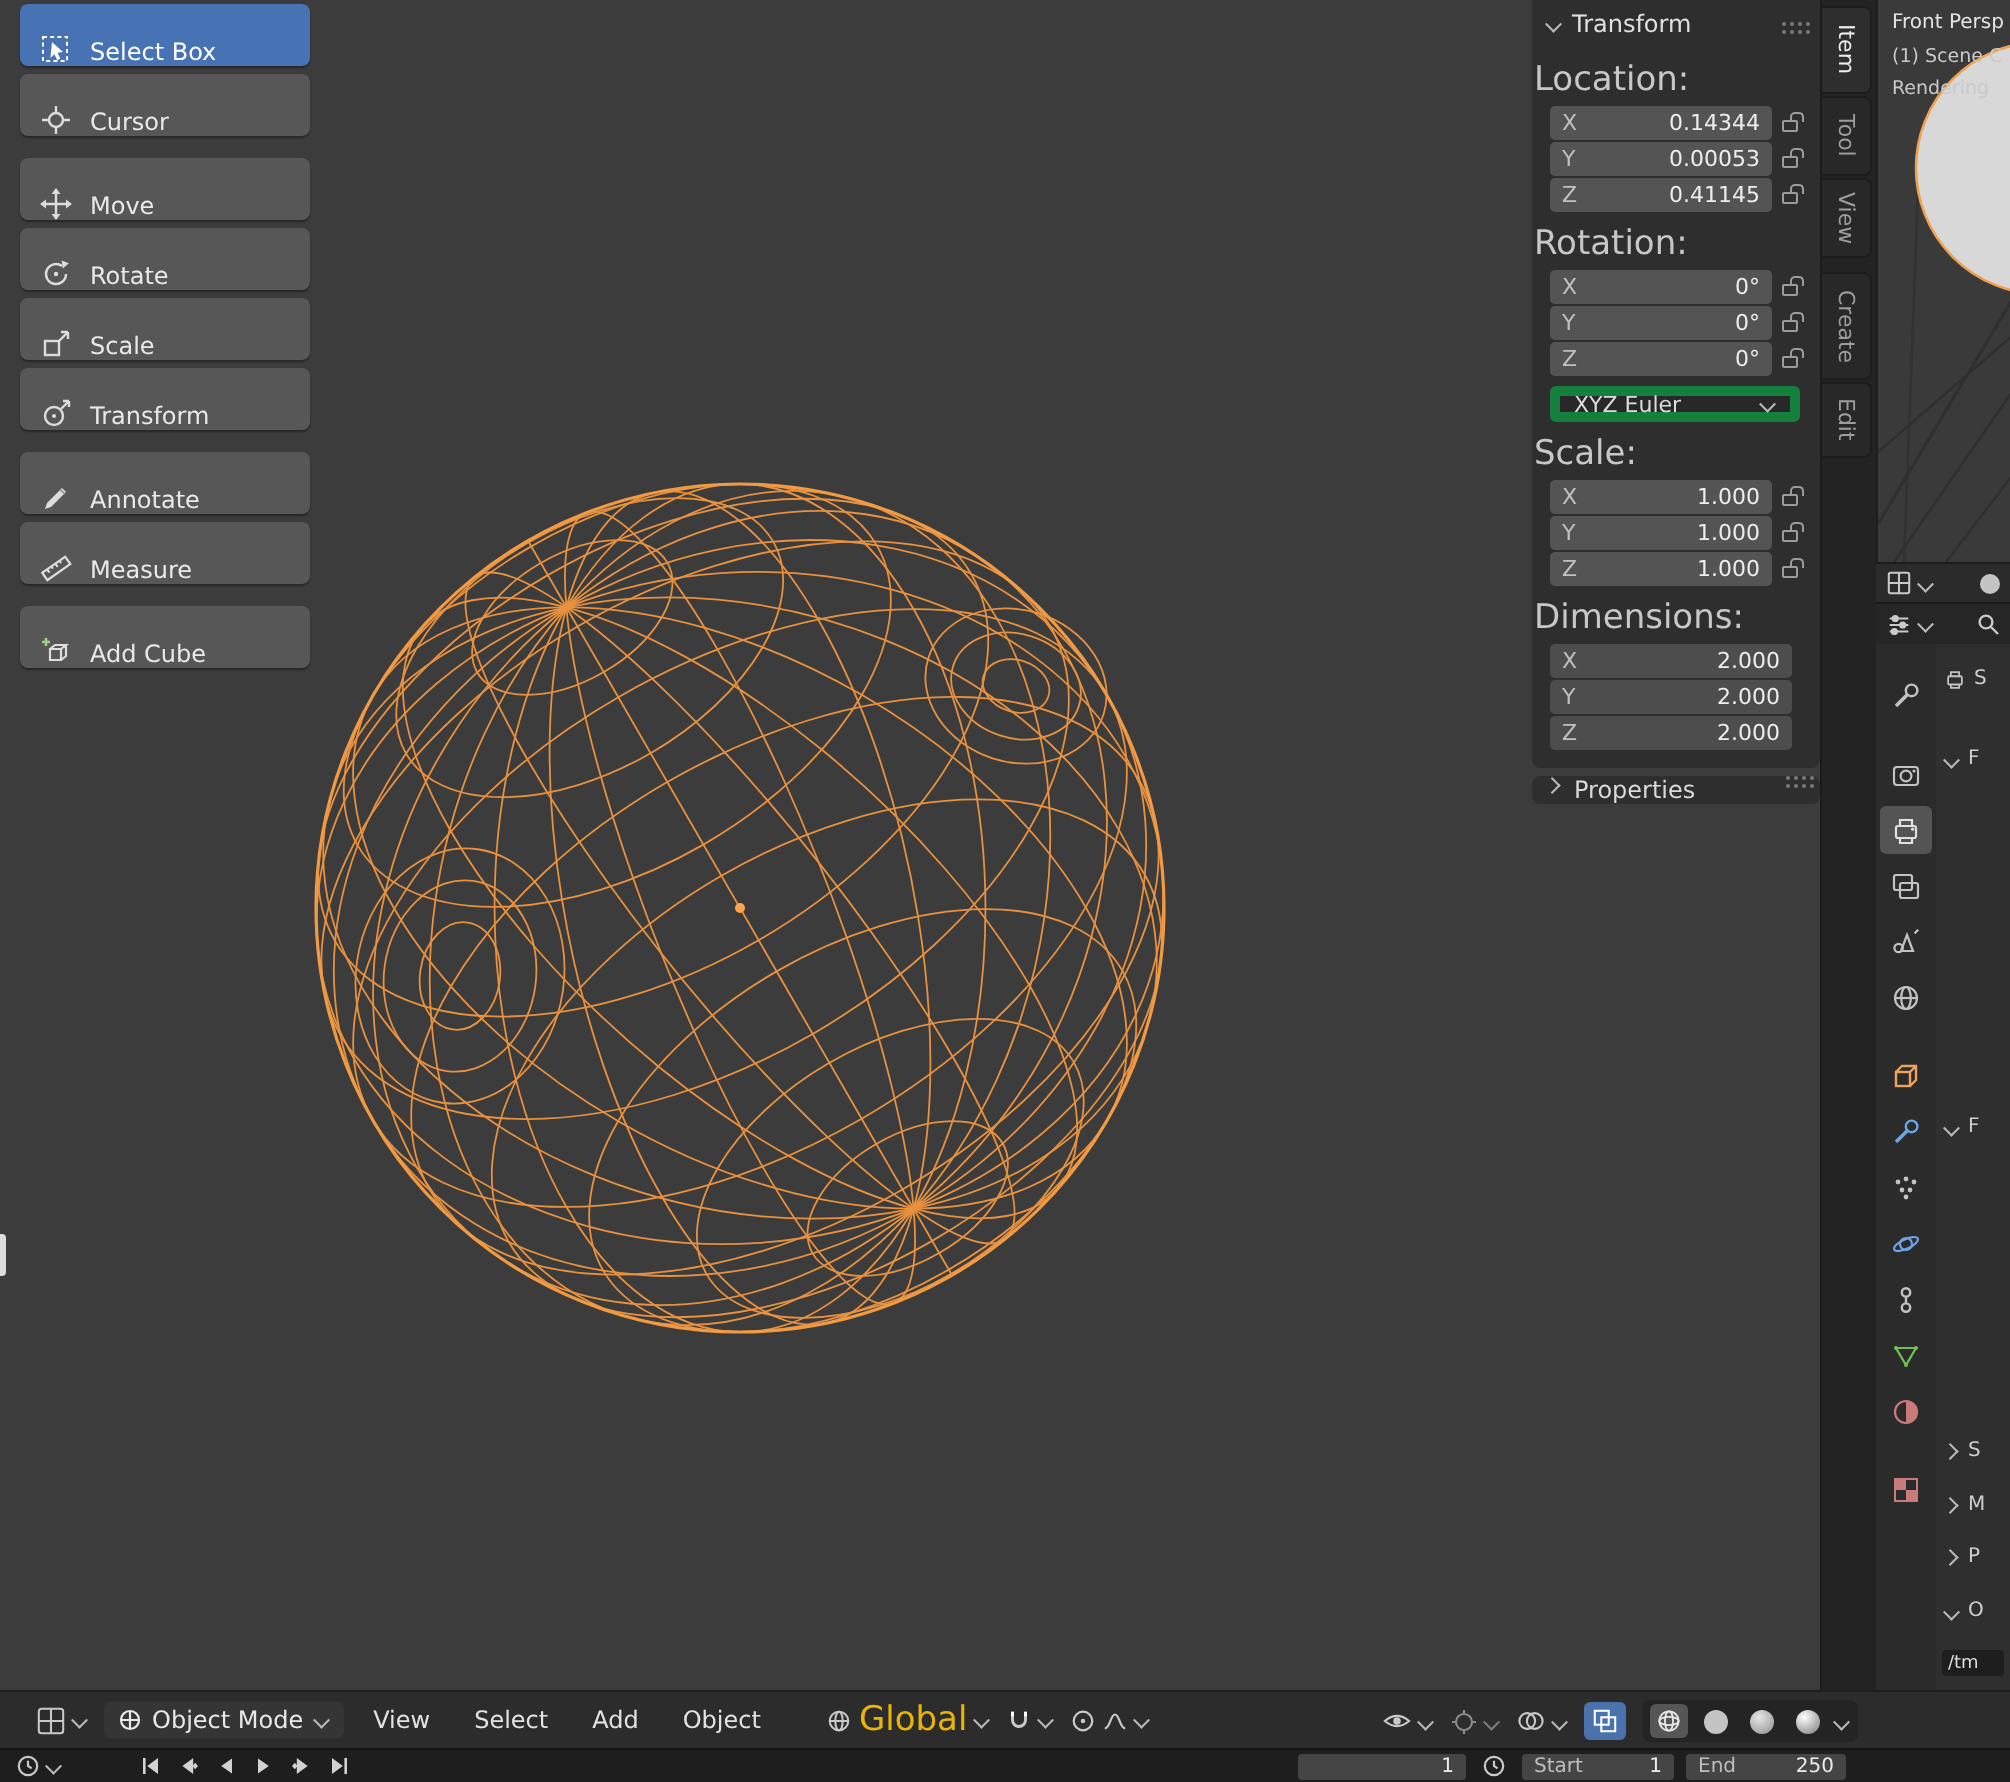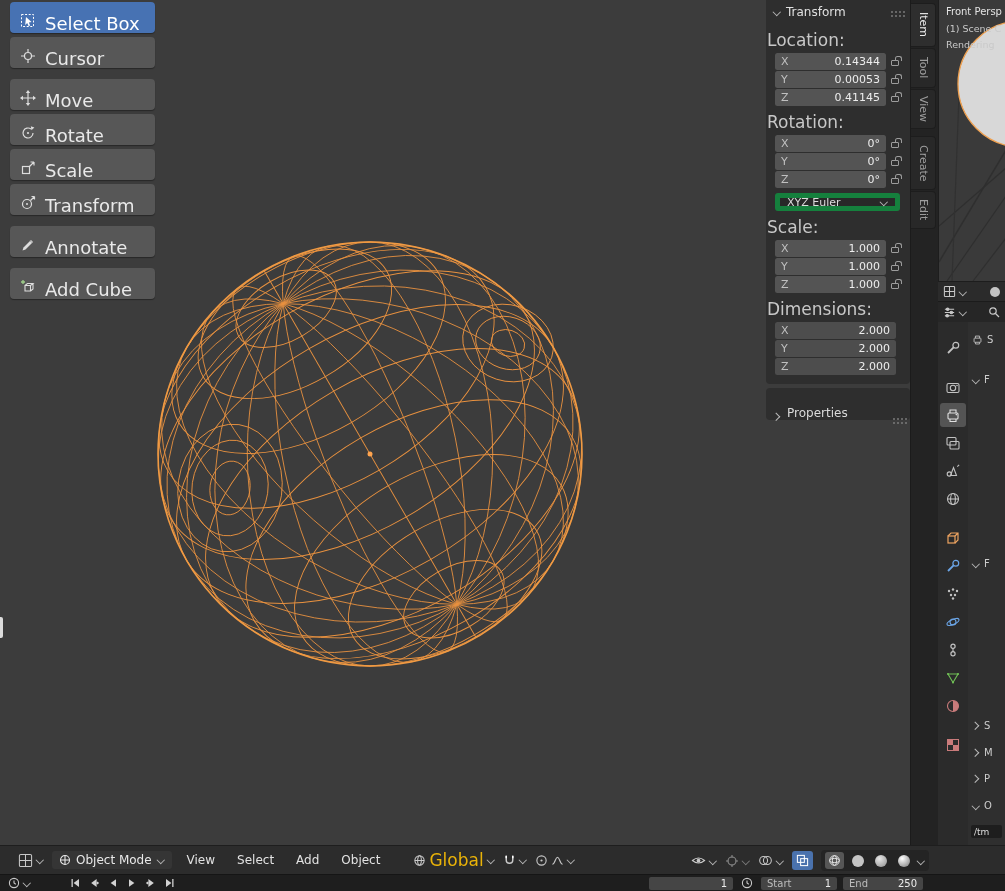--- a/index.html
+++ b/index.html
@@ -2,21 +2,21 @@
 <html><head>
 <meta charset="utf-8">
 <style>
 *{margin:0;padding:0;box-sizing:border-box}
 body{background:#1b1b1b;font-family:"DejaVu Sans","Liberation Sans",sans-serif}
 .app{position:relative;width:1005px;height:891px;background:#3c3c3c;overflow:hidden;color:#ddd}
 .abs{position:absolute}
 svg{display:block}
 
 .toolbar{position:absolute;left:10px;top:2px;width:145px;display:flex;flex-direction:column;gap:4px;z-index:5}
-.tool-btn{height:31px;background:#575757;border-radius:4px;display:flex;align-items:flex-start;gap:9px;padding:11px 9px;font-size:18px;color:#e9e9e9;box-shadow:0 1px 1px rgba(0,0,0,.35);cursor:default}
+.tool-btn{height:31px;background:#575757;border-radius:4px;display:flex;align-items:flex-end;gap:9px;padding:0 9px;font-size:12px;color:#e9e9e9;box-shadow:0 1px 1px rgba(0,0,0,.35);cursor:default}
 .tool-btn.active{background:#4772b3;color:#fff}
 .mt8{margin-top:7px}
 .ticon{width:17px;flex:0 0 17px;display:flex;justify-content:center}
 
 .chev{width:8px;height:8px;display:inline-block;position:relative;flex:0 0 8px}
 .chev::before{content:"";position:absolute;left:1px;top:1px;width:4.5px;height:4.5px;border-right:1.4px solid #b9b9b9;border-bottom:1.4px solid #b9b9b9;transform:rotate(45deg)}
 .chev.right::before{transform:rotate(-45deg);left:0;top:1.5px}
 .chev.dim::before{border-color:#7c7c7c}
 .dots{width:2px;height:2px;border-radius:50%;background:#7a7a7a;box-shadow:4px 0 0 #7a7a7a,8px 0 0 #7a7a7a,12px 0 0 #7a7a7a,0 4px 0 #7a7a7a,4px 4px 0 #7a7a7a,8px 4px 0 #7a7a7a,12px 4px 0 #7a7a7a;display:inline-block}
 .lockwrap{width:18px;display:flex;justify-content:center;flex:0 0 18px}
@@ -27,21 +27,21 @@
 .phead{display:flex;align-items:center;gap:5px;height:24px;padding:0 7px;font-size:12px;color:#e0e0e0}
 .phead .dots{margin-left:auto;margin-right:10px}
 .plabel{font-size:17px;color:#c7c7c7;margin:6px 0 3px 1px}
 .frow{display:flex;align-items:center;margin:0 6px 1px 9px}
 .field{flex:1;height:17px;background:#545454;border-radius:2.5px;display:flex;align-items:center;padding:0 6px;font-size:11px;color:#ededed}
 .field .axis{color:#c0c0c0;width:13px}
 .field .val{margin-left:auto}
 .field.dim{background:#4d4d4d;margin-right:8px}
 .select{height:18px;margin:5px 10px 2px 9px;background:#282828;border:5px solid #15803d;border-radius:3px;display:flex;align-items:center;padding:0 7px;font-size:11px;color:#dcdcdc}
 .select .chev{margin-left:auto}
-.pcollapsed{position:absolute;left:766px;top:388px;width:144px;height:32px;background:#2e2e2e;border-radius:4px;display:flex;align-items:flex-end;gap:6px;padding:0 7px;font-size:12px;color:#dadada;z-index:4}
+.pcollapsed{position:absolute;left:766px;top:388px;width:144px;height:14px;background:#2e2e2e;border-radius:4px;display:flex;align-items:flex-start;gap:6px;padding:0 7px;font-size:12px;color:#dadada;z-index:4}
 .pcollapsed .dots{margin-left:auto;margin-right:8px}
 
 .rightband{position:absolute;left:910px;top:0;width:28px;height:845px;background:#232323;border-left:1px solid #1b1b1b}
 .vtab{position:absolute;left:911px;width:25px;writing-mode:vertical-rl;display:flex;align-items:center;justify-content:center;font-size:11px;color:#9d9d9d;background:#282828;border:1px solid #1d1d1d;border-left:none;border-radius:0 4px 4px 0}
 .vtab.active{background:#2e2e2e;color:#ececec}
 
 .minivp{position:absolute;left:938px;top:0;width:67px;height:281px;background:#3a3a3a;border-left:1px solid #1d1d1d;overflow:hidden}
 .minivp .ovl{position:absolute;left:7px;top:4px;font-size:10px;line-height:16.5px;color:#e3e3e3;white-space:nowrap}
 .minivp .ovl .sub{color:#c9c9c9;font-size:9.5px}
 .minihdr{position:absolute;left:938px;top:281px;width:67px;height:20px;background:#2b2b2b;border-top:1px solid #1d1d1d;display:flex;align-items:center;gap:3px;padding:0 5px}
@@ -189,20 +189,31 @@
     </div>
     <div class="tool-btn mt8">
       <span class="ticon">
           <svg width="16" height="16" viewBox="0 0 16 16">
             <path fill="#ddd" d="M2.5 13.5 L3.5 10.5 L11 3 L13 5 L5.5 12.5 Z"></path>
             <path stroke="#999" stroke-width="1" d="M10.2 3.8 L12.2 5.8"></path>
           </svg>
         </span>
       <span>Annotate</span>
     </div>
+    <div class="tool-btn">
+      <span class="ticon">
+          <svg width="16" height="16" viewBox="0 0 16 16" fill="none" stroke="#ddd" stroke-width="1.1">
+            <g transform="rotate(-35 8 8)">
+              <rect x="1" y="6" width="14" height="4.5"></rect>
+              <path d="M4 6v2M6.5 6v1.4M9 6v2M11.5 6v1.4"></path>
+            </g>
+          </svg>
+        </span>
+      <span>Measure</span>
+    </div>
     <div class="tool-btn mt8">
       <span class="ticon">
           <svg width="16" height="16" viewBox="0 0 16 16" fill="none" stroke="#ddd" stroke-width="1.1">
             <path d="M5 6.5h5.5V12H5zM5 6.5 7.5 4.5H13L10.5 6.5M13 4.5V10l-2.5 2"></path>
             <path stroke="#9fd08a" stroke-width="1.3" d="M1 3h4M3 1v4"></path>
           </svg>
         </span>
       <span>Add Cube</span>
     </div>
   </div>

